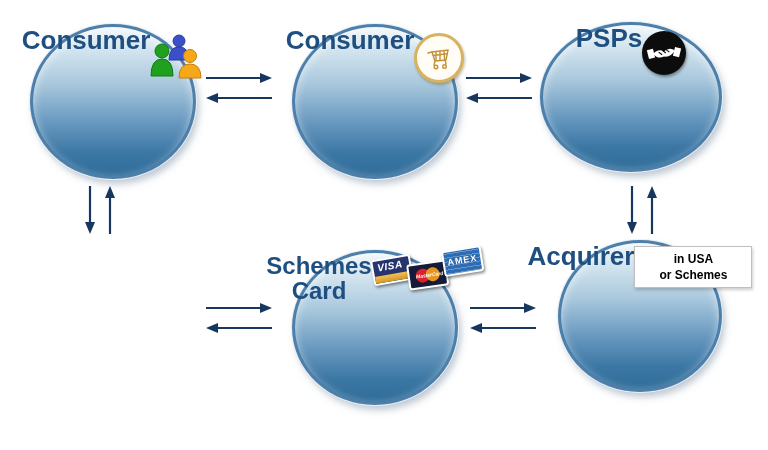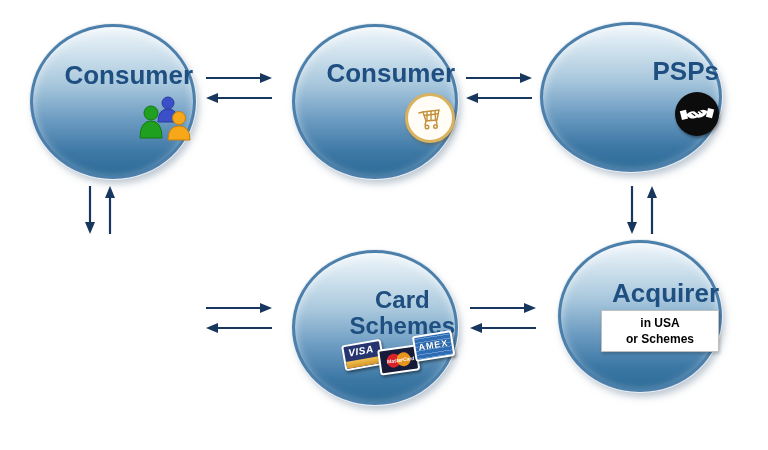--- a/index.html
+++ b/index.html
@@ -10,21 +10,21 @@
   .stage { position:absolute; inset:0; }
 
   
   .node {
     position:absolute; border-radius:50%;
     background:linear-gradient(to bottom,
       #eef5fa 0%, #d6e6f0 14%, #a9c8dd 38%, #6d9cc2 62%, #3d78a5 84%, #2e6c98 100%);
     border:3px solid #4d7fab;
     box-shadow: 0 0 0 1px #e9eff5, 3px 5px 7px rgba(125,145,165,.5),
                 inset 0 3px 10px rgba(255,255,255,.55);
-    display:flex; flex-direction:column; align-items:flex-end; justify-content:center;
+    display:flex; flex-direction:row; align-items:flex-start; justify-content:center;
     box-sizing:border-box;
   }
   #node-consumer     { left:30px;  top:24px;  width:166px; height:155px; }
   #node-merchants    { left:292px; top:24px;  width:166px; height:155px; }
   #node-psps         { left:540px; top:22px;  width:182px; height:150px; }
   #node-issuer       { left:30px;  top:250px; width:166px; height:155px; }
   #node-card-schemes { left:292px; top:250px; width:166px; height:155px; }
   #node-acquirer     { left:558px; top:240px; width:164px; height:152px; }
 
   .node-label {
@@ -141,22 +141,22 @@
           <path d="M8 21 Q13 15 20 18 Q26 13 32 17 Q28 25 20 24 Q13 27 8 21 Z" fill="#fff"></path>
           <path d="M14 19 l4 3 M18 17 l4 3 M22 16 l4 3" stroke="#0c0c0c" stroke-width="1.3" fill="none"></path>
         </svg>
       </div>
     </div>
   </div>
 
 
   <div class="node" id="node-card-schemes">
     <div class="node-label two-line">
+      <div>Schemes</div>
       <div>Card</div>
-      <div>Schemes</div>
     </div>
     <div class="cards-row">
       <div class="mini-card card-visa">
         <span class="visa-text">VISA</span>
         <div class="visa-stripe"></div>
       </div>
       <div class="mini-card card-mc">
         <div class="mc-circle mc-red"></div>
         <div class="mc-circle mc-orange"></div>
         <span class="mc-text">MasterCard</span>

